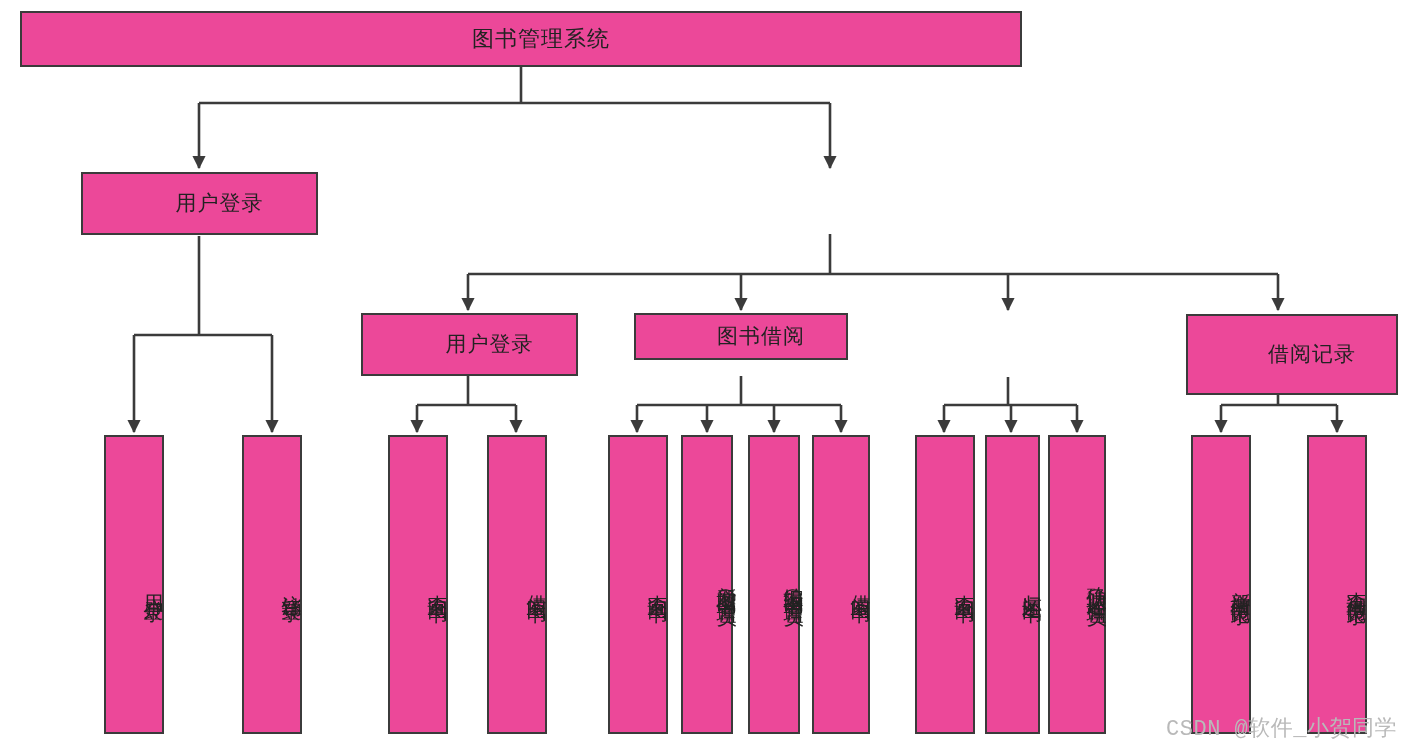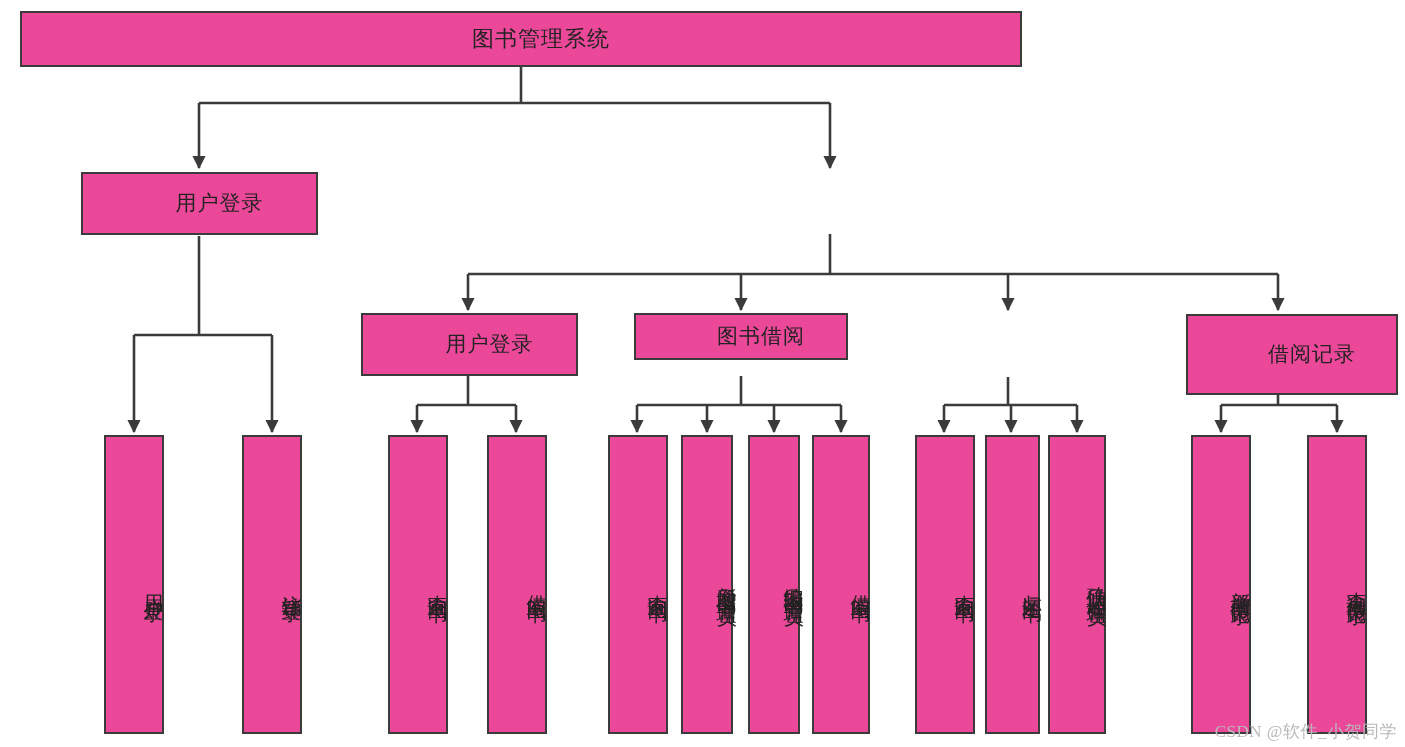--- a/index.html
+++ b/index.html
@@ -50,26 +50,26 @@
     font-size: 20px;
     letter-spacing: 3px;
     line-height: 1.0;
     white-space: nowrap;
   }
   .node.root .node-label { font-size: 22px; }
   .watermark {
     position: absolute;
     right: 8px;
     bottom: 4px;
-    font-size: 17px;
+    font-size: 22px;
     color: #b9b9b9;
     letter-spacing: 0.5px;
     z-index: 5;
     white-space: nowrap;
-    font-family: Liberation Serif, serif;
+    font-family: Liberation Mono, monospace;
   }
 </style>
 </head>
 <body>
 
 <div id="diagram-root">
 
   <svg id="edges-layer" viewBox="0 0 1405 747" width="1405" height="747" xmlns="http://www.w3.org/2000/svg">
     <defs>
       <marker id="arrowhead" viewBox="0 0 10 10" refX="9.2" refY="5" markerWidth="5.2" markerHeight="5.2" orient="auto-start-reverse">

